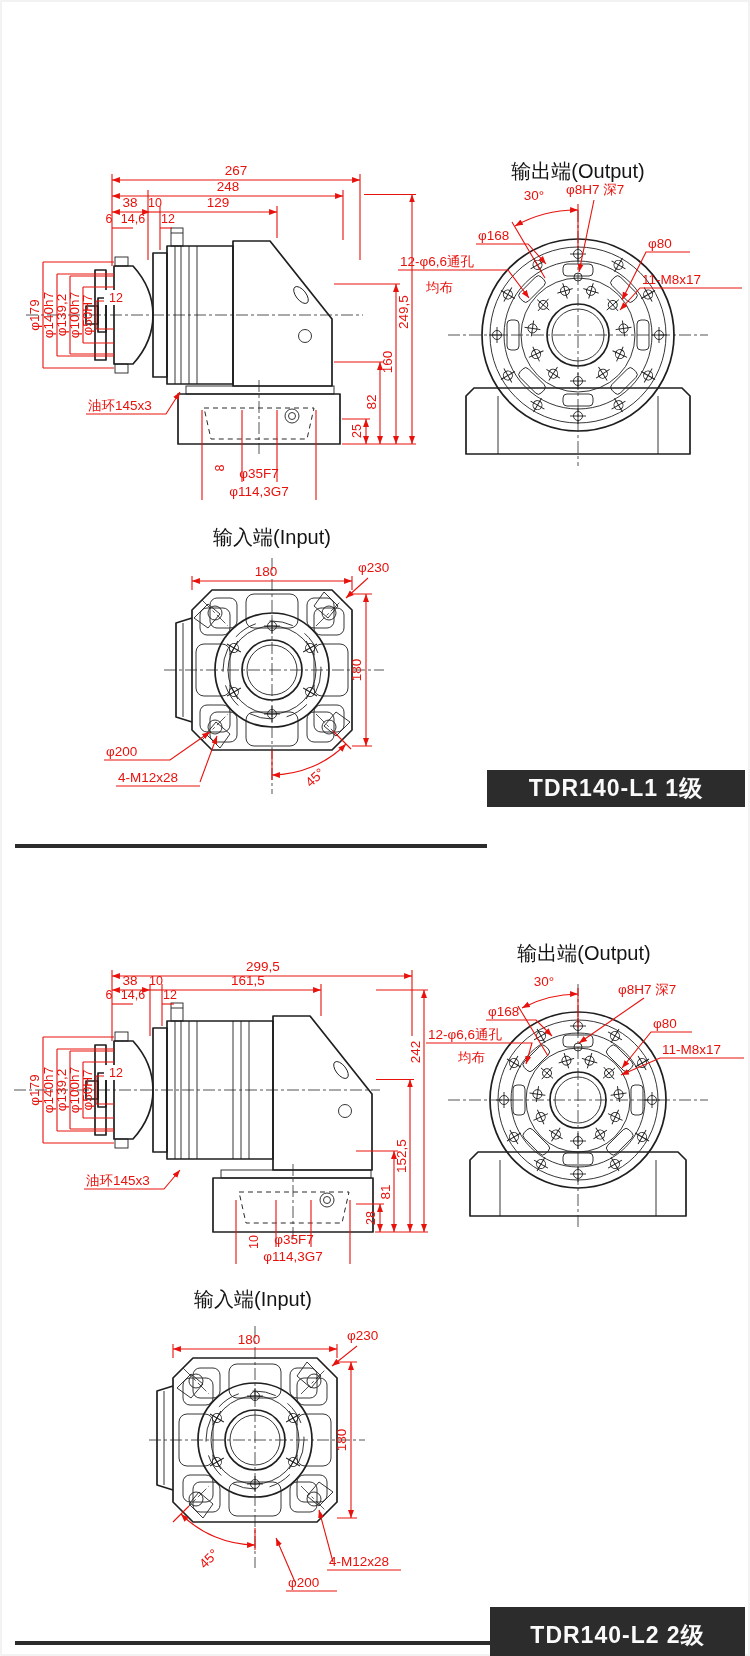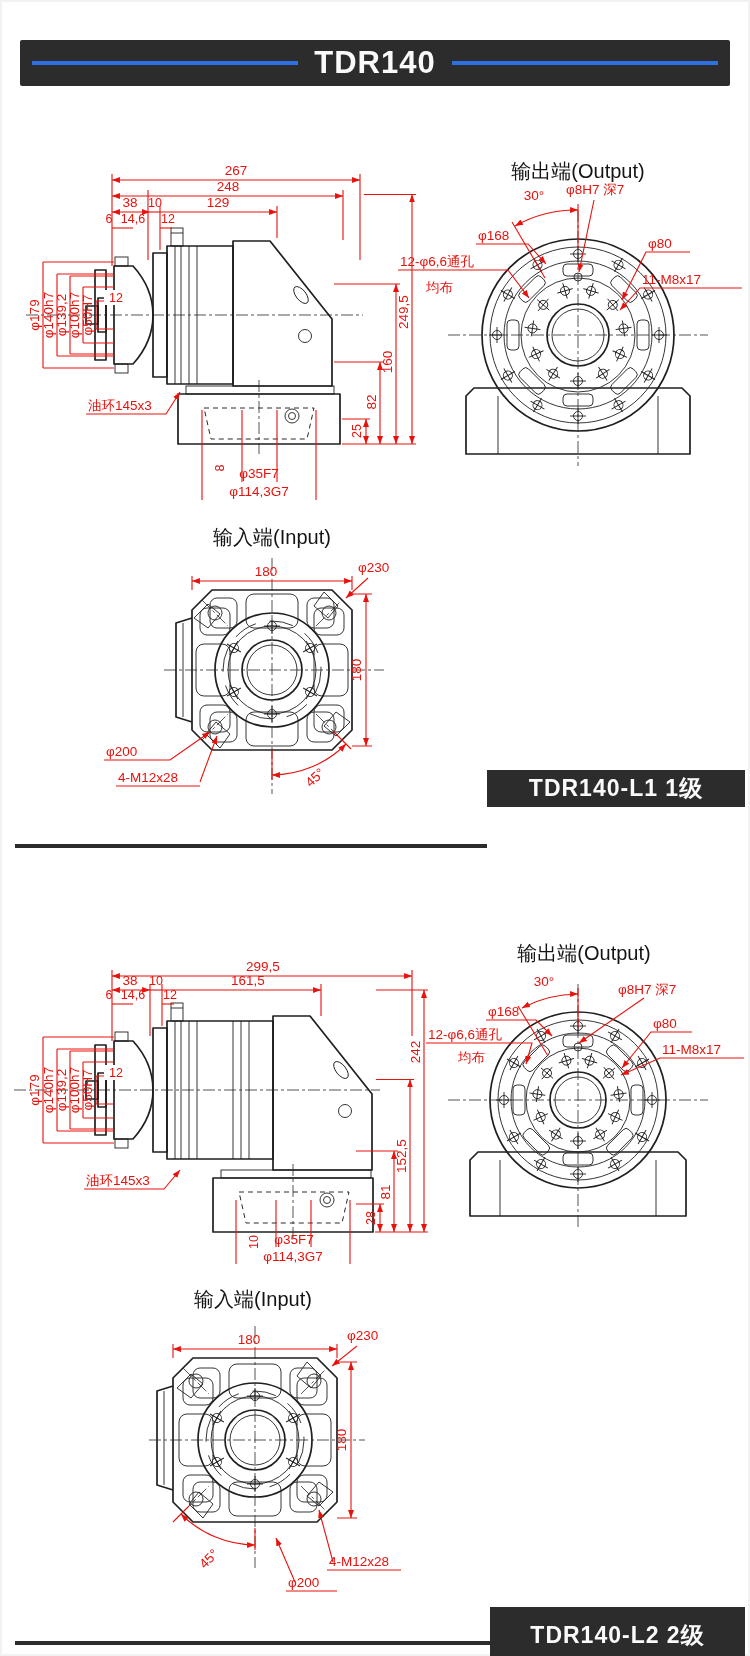--- a/index.html
+++ b/index.html
@@ -64,25 +64,20 @@
         </g>
       <g id="pkside" class="thin">
         <rect x="-62" y="-72" width="27" height="30" rx="7"></rect>
         <rect x="-26" y="-76" width="52" height="34" rx="8"></rect>
         <rect x="35" y="-72" width="27" height="30" rx="7"></rect>
         <path d="M-78,-52 L-64,-66 L-52,-56 L-64,-42 Z"></path>
       </g>
     </defs>
   </svg>
 
-  <div class="hdr">
-    <div class="rule l"></div>
-    <div class="t">TDR140</div>
-    <div class="rule r"></div>
-  </div>
 
   <svg style="left:18px;top:140px" width="400" height="368" viewBox="0 0 400 368">
     <g>
       <line x1="8" y1="175" x2="345" y2="175" class="cl"></line>
       <rect x="68" y="166" width="12" height="18" class="blk"></rect>
       <rect x="80" y="158" width="8" height="34" class="blk"></rect>
       <rect x="77" y="130" width="11" height="90" class="blk"></rect>
       <path d="M96,126 L115,126 Q135,148 135,175 Q135,202 115,224 L96,224 Z" class="blk" fill="url(#hatch)"></path>
       <rect x="97" y="117" width="13" height="9" class="thin"></rect>
       <rect x="97" y="224" width="13" height="9" class="thin"></rect>

